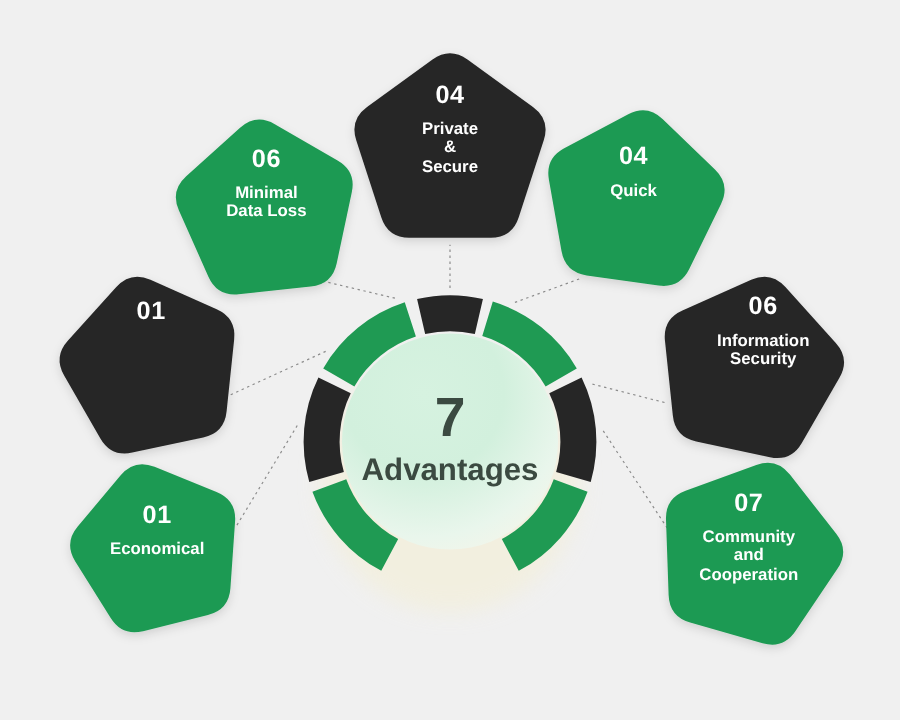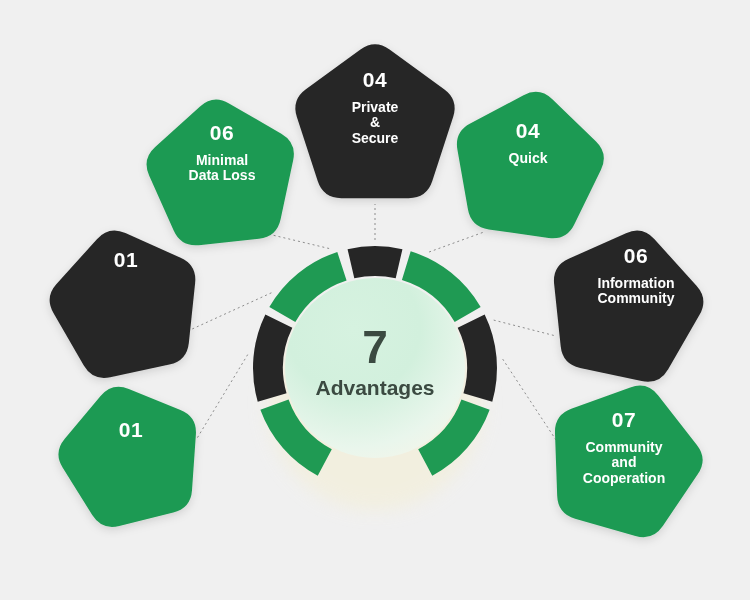--- a/index.html
+++ b/index.html
@@ -42,21 +42,21 @@
   }
   .center-num{
     display:block;
     font-size:46px;
     font-weight:700;
     line-height:1;
     color:#3b4a41;
   }
   .center-sub{
     display:block;
-    font-size:21px;
+    font-size:26px;
     font-weight:700;
     margin-top:6px;
     color:#3b4a41;
   }
 </style>
 </head>
 <body>
 
 <div id="stage">
   <svg class="root-svg" viewBox="0 0 750 600">
@@ -106,20 +106,21 @@
         <path d="M 360.44 49.58 Q 375.00 39.00 389.56 49.58 L 444.13 89.23 Q 458.69 99.81 453.13 116.93 L 432.29 181.07 Q 426.73 198.19 408.73 198.19 L 341.27 198.19 Q 323.27 198.19 317.71 181.07 L 296.87 116.93 Q 291.31 99.81 305.87 89.23 Z" fill="#262626" filter="url(#nodeShadow)"></path>
         <path d="M 523.52 95.25 Q 539.41 86.80 552.36 99.30 L 595.81 141.26 Q 608.75 153.76 600.86 169.94 L 574.39 224.22 Q 566.50 240.40 548.67 237.90 L 488.86 229.49 Q 471.04 226.99 467.91 209.26 L 457.42 149.78 Q 454.30 132.05 470.19 123.60 Z" fill="#1f9a53" filter="url(#nodeShadow)"></path>
         <path d="M 626.02 233.16 Q 642.46 225.84 654.51 239.21 L 696.50 285.84 Q 708.54 299.22 699.54 314.81 L 668.17 369.15 Q 659.17 384.74 641.56 381.00 L 580.18 367.95 Q 562.58 364.21 560.69 346.31 L 554.14 283.90 Q 552.25 266.00 568.70 258.68 Z" fill="#262626" filter="url(#nodeShadow)"></path>
         <path d="M 630.24 387.41 Q 647.15 381.25 658.24 395.44 L 696.87 444.88 Q 707.95 459.07 697.88 473.99 L 662.80 526.01 Q 652.73 540.93 635.43 535.97 L 575.11 518.68 Q 557.81 513.72 557.18 495.73 L 554.99 433.02 Q 554.36 415.03 571.28 408.87 Z" fill="#1f9a53" filter="url(#nodeShadow)"></path>
       </g>
   </svg>
 
   <div id="label-layer">
       <div class="node-label" style="left: 31px; top: 418px; width: 200px;">
         <span class="node-num">01</span>
+        <span class="node-title">Economical</span>
       </div>
       <div class="node-label" style="left: 26px; top: 248px; width: 200px;">
         <span class="node-num">01</span>
       </div>
       <div class="node-label" style="left: 122px; top: 121px; width: 200px;">
         <span class="node-num">06</span>
         <span class="node-title">Minimal
 Data Loss</span>
       </div>
       <div class="node-label" style="left: 275px; top: 68px; width: 200px;">
@@ -128,21 +129,21 @@
 &amp;
 Secure</span>
       </div>
       <div class="node-label" style="left: 428px; top: 119px; width: 200px;">
         <span class="node-num">04</span>
         <span class="node-title">Quick</span>
       </div>
       <div class="node-label" style="left: 536px; top: 244px; width: 200px;">
         <span class="node-num">06</span>
         <span class="node-title">Information
-Community</span>
+Security</span>
       </div>
       <div class="node-label" style="left: 524px; top: 408px; width: 200px; text-align: center;">
         <span class="node-num">07</span>
         <span class="node-title">Community
 and
 Cooperation</span>
       </div>
     </div>
 
   <div class="center-label" id="center-label" style="left: 265px; top: 324px; width: 220px;">

